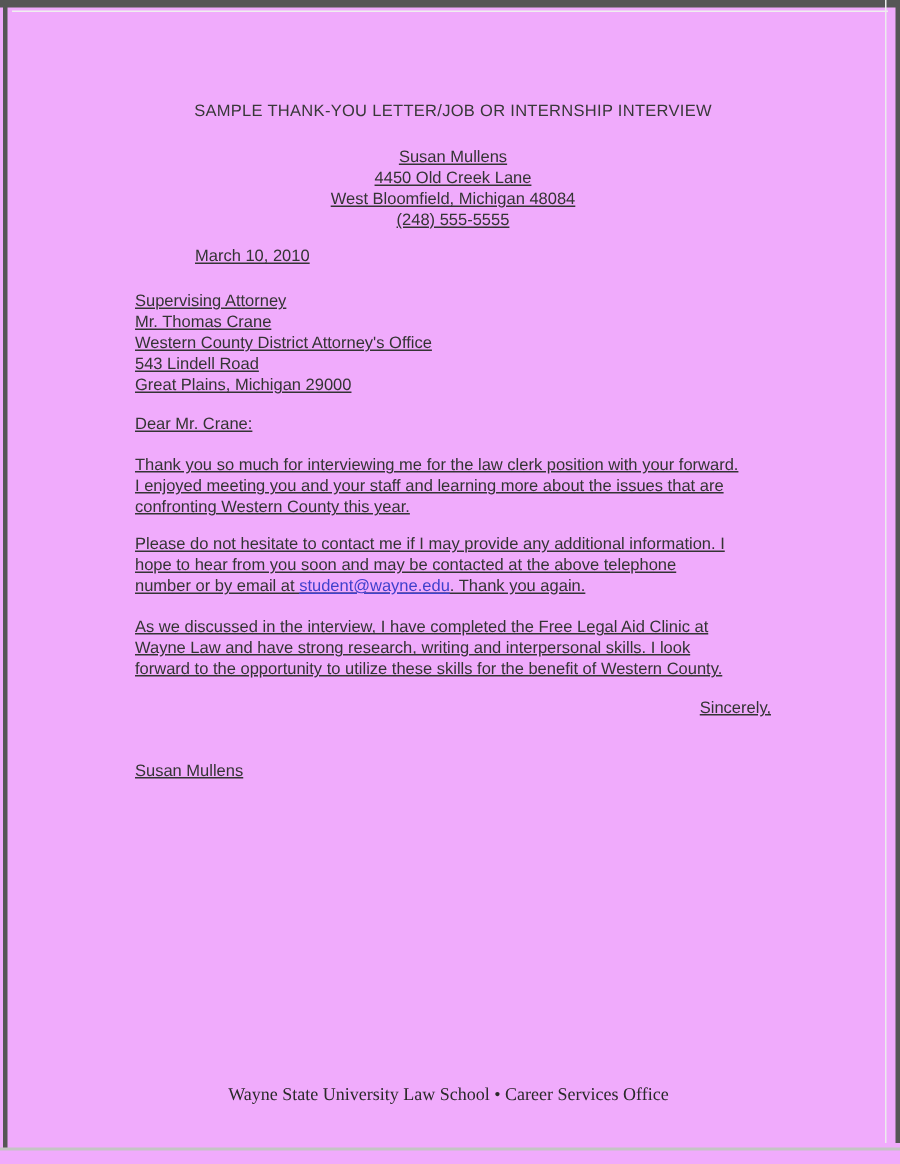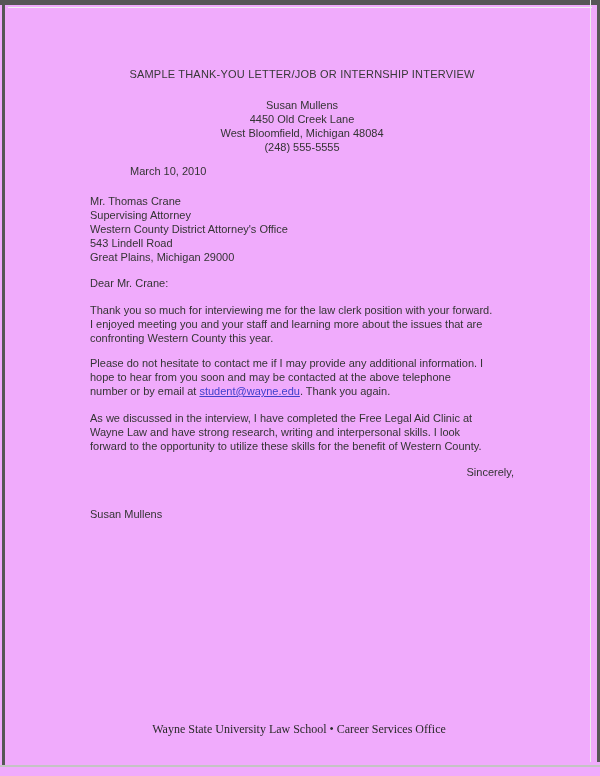--- a/index.html
+++ b/index.html
@@ -40,21 +40,21 @@
   .bottom-rule {
     position: absolute; top: 765px; left: 0; right: 0; height: 2px;
     background: #c4c4c4;
   }
 
   .content {
     padding: 67px 86px 0 90px;
     font-size: 11px;
     line-height: 14px;
   }
-  .line { white-space: nowrap; }
+  .line { white-space: nowrap; text-decoration: underline; }
 
   .title {
     margin: 0;
     text-align: center;
     font-size: 11px;
     font-weight: normal;
     letter-spacing: 0.2px;
     color: #383838;
   }
   .sender-block { margin-top: 17px; text-align: center; }
@@ -101,22 +101,22 @@
     <div class="sender-block">
       <div class="line">Susan Mullens</div>
       <div class="line">4450 Old Creek Lane</div>
       <div class="line">West Bloomfield, Michigan 48084</div>
       <div class="line">(248) 555-5555</div>
     </div>
 
     <div class="date line">March 10, 2010</div>
 
     <div class="recipient-block">
+      <div class="line">Supervising Attorney</div>
       <div class="line">Mr. Thomas Crane</div>
-      <div class="line">Supervising Attorney</div>
       <div class="line">Western County District Attorney's Office</div>
       <div class="line">543 Lindell Road</div>
       <div class="line">Great Plains, Michigan 29000</div>
     </div>
 
     <div class="salutation line">Dear Mr. Crane:</div>
 
     <p class="para para-1">
       <span class="line">Thank you so much for interviewing me for the law clerk position with your forward.</span><br>
       <span class="line">I enjoyed meeting you and your staff and learning more about the issues that are</span><br>

